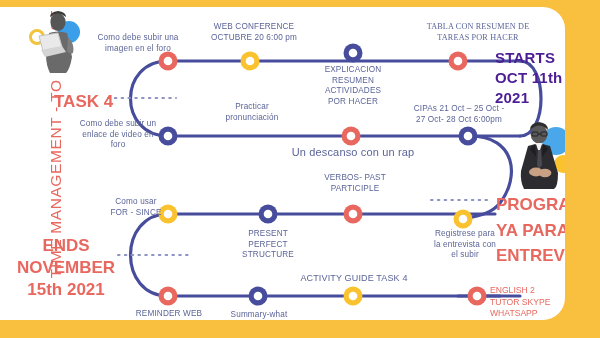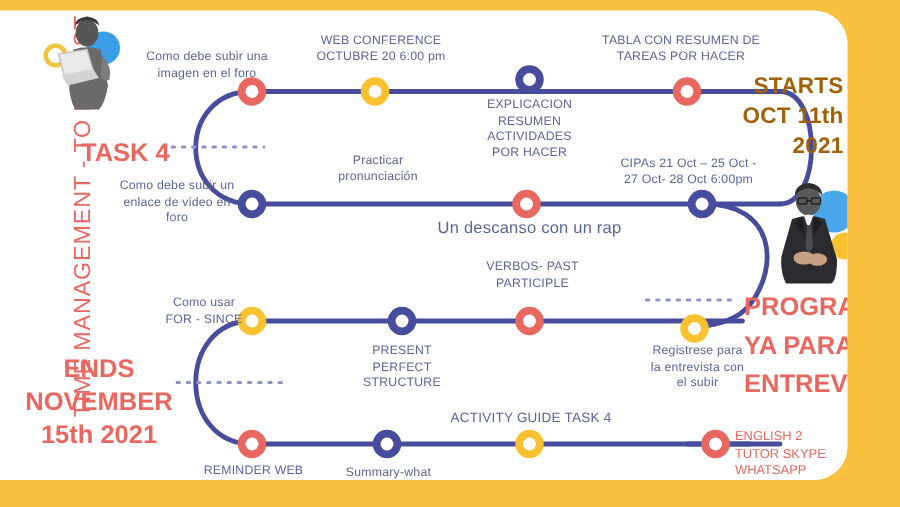--- a/index.html
+++ b/index.html
@@ -45,26 +45,25 @@
     position:absolute;
     color:#5b6498;
     font-size:8.2px;
     line-height:1.28;
     text-align:center;
     letter-spacing:.15px;
   }
 
   .big {
     position:absolute;
-    color:#a16207;
+    color:#4c1d95;
     font-weight:bold;
     font-size:15px;
     line-height:1.32;
     letter-spacing:.2px;
-    text-align:right;
   }
   .med {
     position:absolute;
     color:#e8685f;
     font-weight:bold;
     font-size:17px;
     line-height:1.3;
   }
   .small-red {
     position:absolute;
@@ -206,21 +205,21 @@
       <div>pronunciación</div>
     </div>
 
     <div class="lbl" style="left:303px; top:58px; width:100px;">
       <div>EXPLICACION</div>
       <div>RESUMEN</div>
       <div>ACTIVIDADES</div>
       <div>POR HACER</div>
     </div>
 
-    <div class="lbl" style="left:388px; top:15px; width:132px;">
+    <div class="lbl" style="left:412px; top:15px; width:132px;font-family:Liberation Serif, serif;">
       <div>TABLA CON RESUMEN DE</div>
       <div>TAREAS POR HACER</div>
     </div>
 
     <div class="lbl" style="left:395px; top:97px; width:128px;">
       <div>CIPAs 21 Oct – 25 Oct -</div>
       <div>27 Oct- 28 Oct 6:00pm</div>
     </div>
 
     <div class="lbl" style="left:62px; top:112px; width:112px;">

